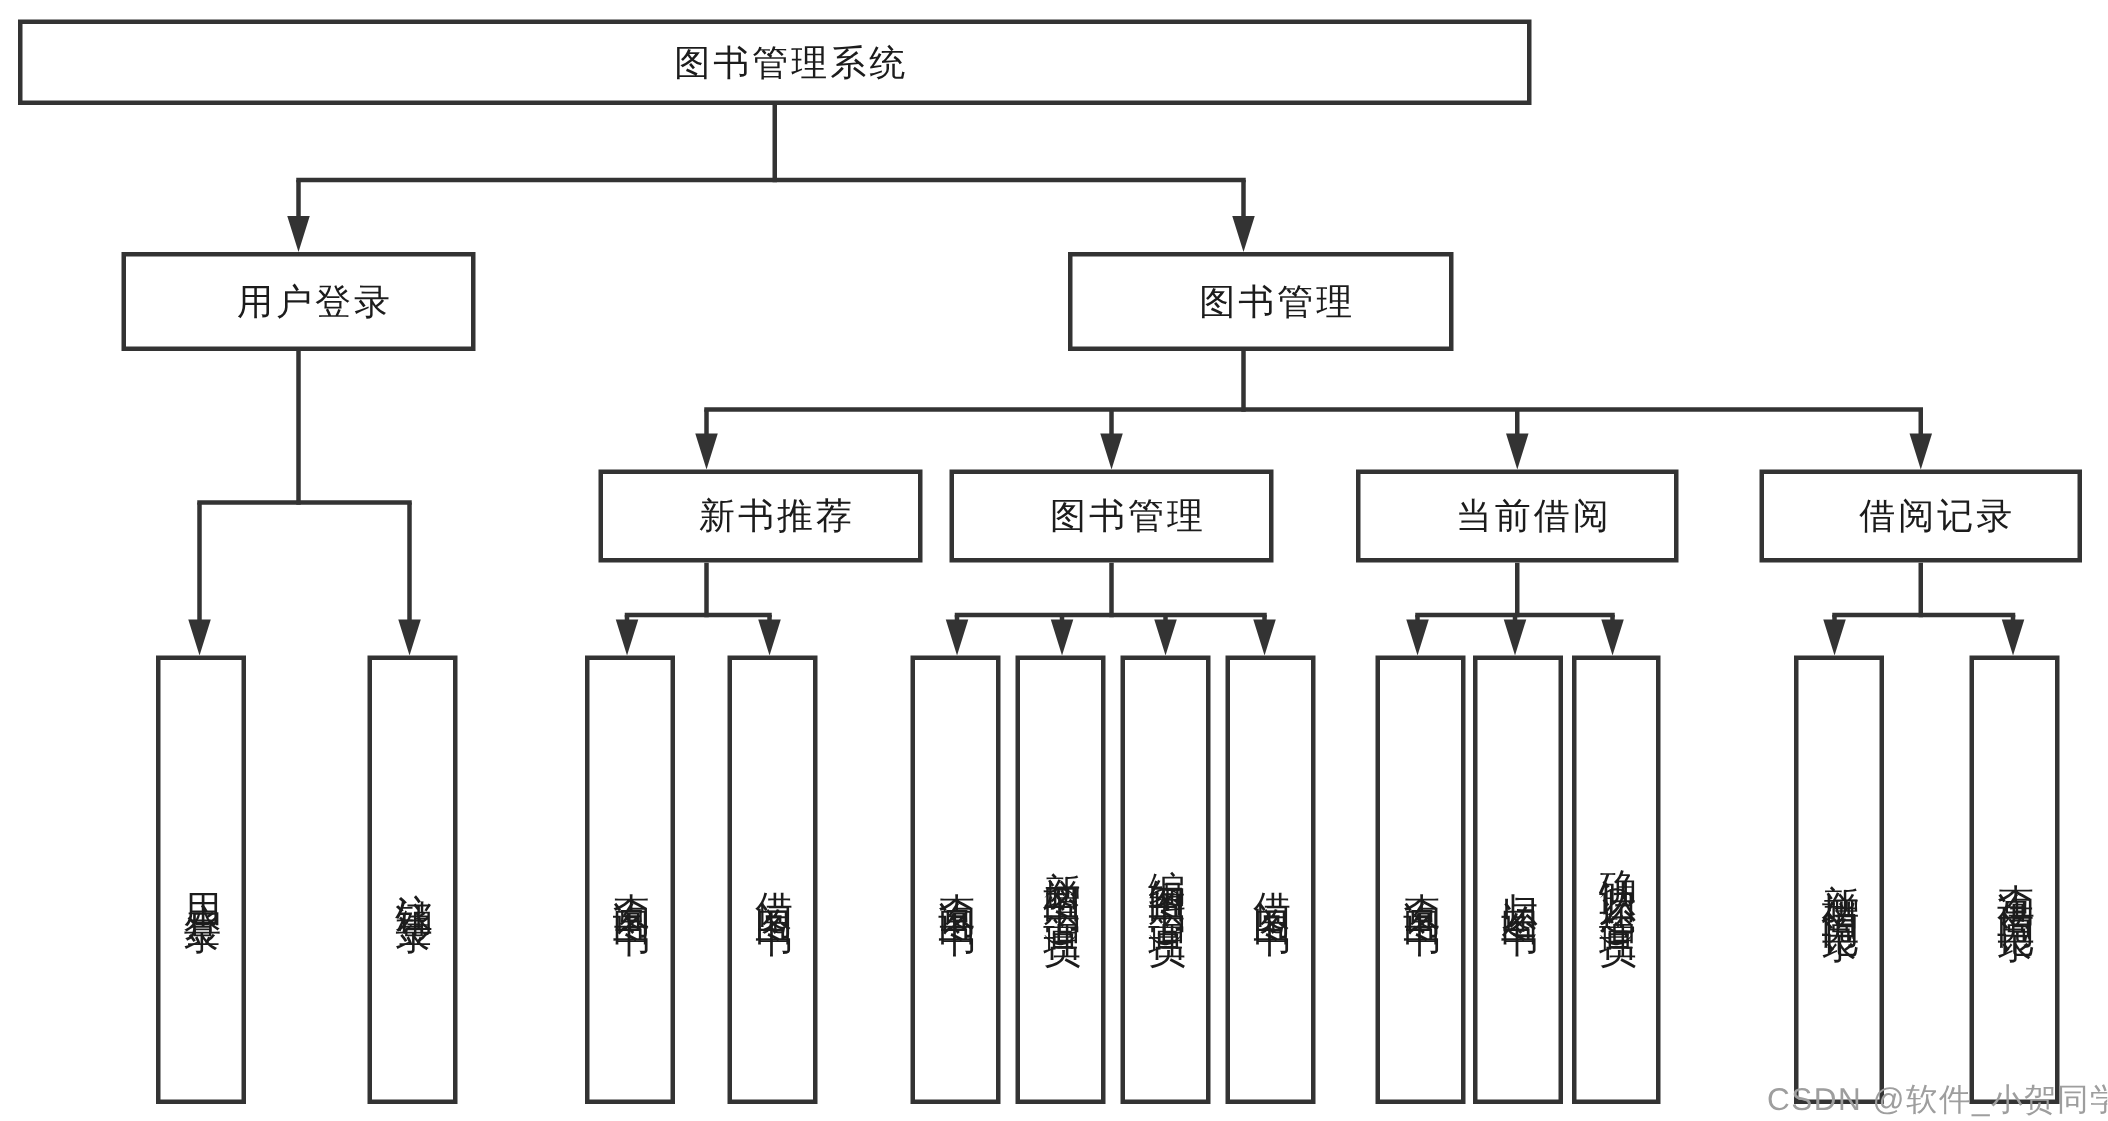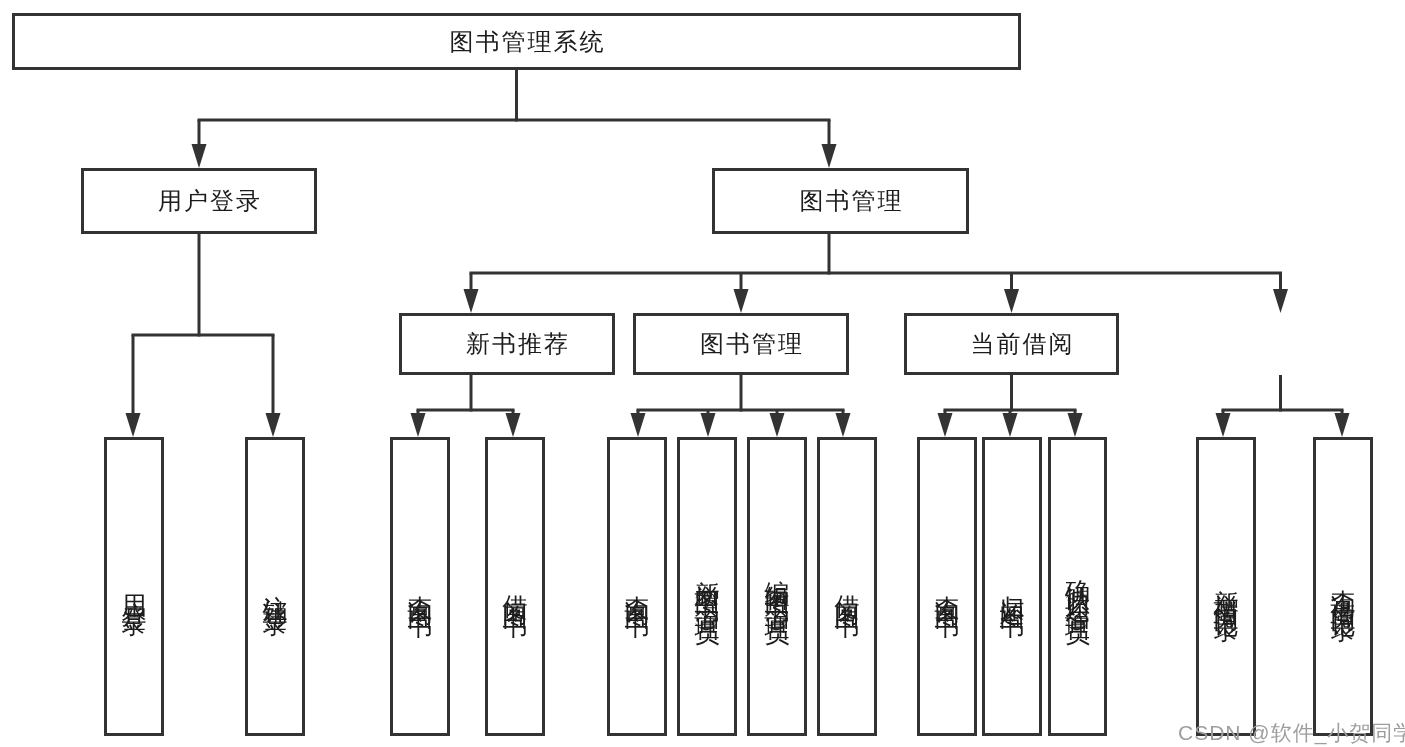--- a/index.html
+++ b/index.html
@@ -127,20 +127,21 @@
   </svg>
 
   <div class="node hbox" style="left:12px;top:13px;width:1009px;height:57px;">图书管理系统</div>
 
   <div class="node hbox" style="left:81px;top:168px;width:236px;height:66px;">用户登录</div>
   <div class="node hbox" style="left:712px;top:168px;width:257px;height:66px;">图书管理</div>
 
   <div class="node hbox" style="left:363px;top:313px;width:216px;height:62px;margin-left:36px;">新书推荐</div>
   <div class="node hbox" style="left:633px;top:313px;width:216px;height:62px;">图书管理</div>
   <div class="node hbox" style="left:904px;top:313px;width:215px;height:62px;text-align:center;">当前借阅</div>
+  <div class="node hbox" style="left:1173px;top:313px;width:215px;height:62px;">借阅记录</div>
 
   <div class="node vbox" style="left:104px;top:437px;width:60px;height:299px;">用户登录</div>
   <div class="node vbox" style="left:245px;top:437px;width:60px;height:299px;">注销登录</div>
 
   <div class="node vbox" style="left:390px;top:437px;width:60px;height:299px;">查询图书</div>
   <div class="node vbox" style="left:485px;top:437px;width:60px;height:299px;">借阅图书</div>
 
   <div class="node vbox" style="left:607px;top:437px;width:60px;height:299px;">查询图书</div>
   <div class="node vbox" style="left:677px;top:437px;width:60px;height:299px;">新增图书（管理员）</div>
   <div class="node vbox" style="left:747px;top:437px;width:60px;height:299px;">编辑图书（管理员）</div>

